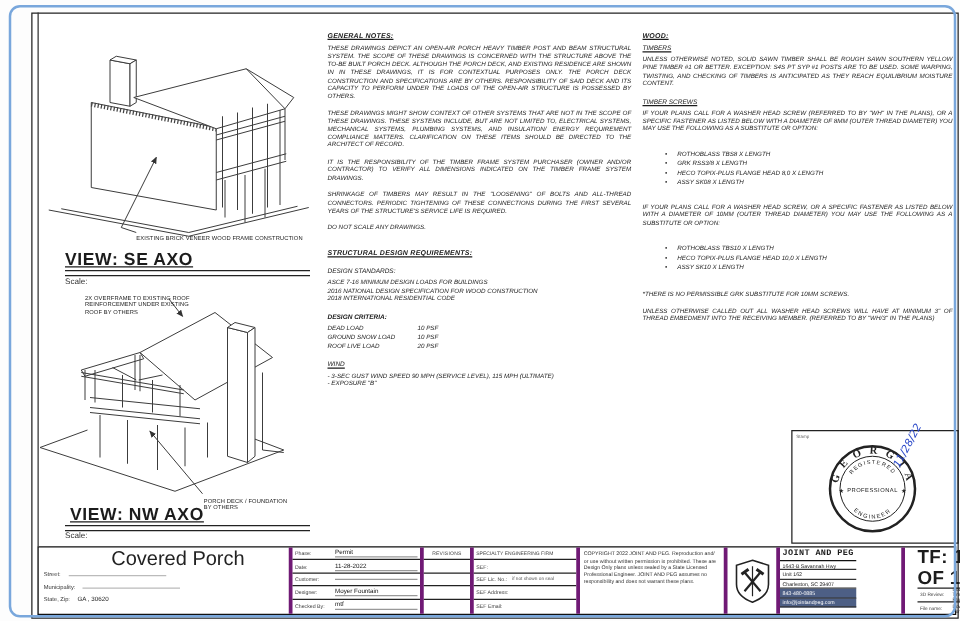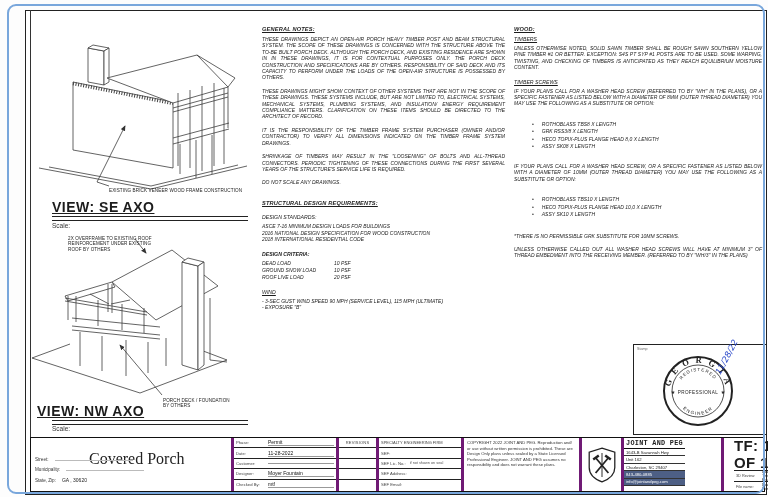--- a/index.html
+++ b/index.html
@@ -36,21 +36,21 @@
   
   .stamp-box{position:absolute;left:633px;top:344px;width:132px;height:89px;border:1px solid #222;}
   .stamp-label{position:absolute;left:3px;top:2px;font-size:3.6px;color:#666;}
   .stamp-date{position:absolute;left:722px;top:366px;font-size:8.5px;color:#2b49c9;
        font-style:italic;transform:rotate(-62deg);transform-origin:left bottom;font-family:"DejaVu Sans",sans-serif;}
 
   
   .tb{position:absolute;left:30px;top:437px;width:735px;height:55px;border:1.4px solid #111;box-sizing:border-box;background:#fff;}
   .cell{position:absolute;top:0;height:100%;border-left:3px solid #701a75;box-sizing:border-box;}
   .tb-left{left:0;width:200px;border-left:none;}
-  .proj-title{position:absolute;left:58px;top:1px;font-size:16px;color:#222;font-family:Liberation Serif, serif;margin-top:11px;}
+  .proj-title{position:absolute;left:58px;top:1px;font-size:16px;color:#222;font-family:Liberation Sans, sans-serif;}
   .addr-row{position:absolute;font-size:4.6px;color:#333;}
   .addr-row .av{display:inline-block;min-width:78px;border-bottom:.5px solid #bbb;margin-left:6px;font-size:5px;color:#222;}
   .tb-info{left:200px;width:105px;}
   .irow{height:10.4px;border-bottom:.8px solid #222;box-sizing:border-box;display:flex;align-items:center;padding:0 2px;}
   .irow:last-child{border-bottom:none;}
   .irow .lab{font-size:4.2px;color:#444;width:32px;flex:none;}
   .irow .val{font-size:5px;color:#111;border-bottom:.5px solid #999;flex:1;}
   .tb-rev{left:305px;width:40px;}
   .tb-rev .irow .lab{width:auto;margin:0 auto;font-size:4px;letter-spacing:.2px;}
   .tb-sef{left:345px;width:85px;}
@@ -152,21 +152,21 @@
 </svg>
 <div class="ann" style="left:68px;top:236px;width:110px">
   <div>2X OVERFRAME TO EXISTING ROOF</div>
   <div>REINFORCEMENT UNDER EXISTING</div>
   <div>ROOF BY OTHERS</div>
 </div>
 <div class="ann" style="left:163px;top:398px;width:90px">
   <div>PORCH DECK / FOUNDATION</div>
   <div>BY OTHERS</div>
 </div>
-<div class="view-title" style="left:37px;top:403px">VIEW:  NW AXO</div>
+<div class="view-title" style="left:56px;top:403px">VIEW:  NW AXO</div>
 <div class="dbl-rule" style="left:52px;top:420px;width:196px"></div>
 <div class="scale" style="left:52px;top:425px">Scale:</div>
 
 <div class="col" style="left:262px;top:26px;width:243px">
   <div class="h-u">GENERAL NOTES:</div>
   <div>
       <p class="note-p">THESE DRAWINGS DEPICT AN OPEN-AIR PORCH HEAVY TIMBER POST AND BEAM STRUCTURAL SYSTEM. THE SCOPE OF THESE DRAWINGS IS CONCERNED WITH THE STRUCTURE ABOVE THE TO-BE BUILT PORCH DECK.  ALTHOUGH THE PORCH DECK, AND EXISTING RESIDENCE ARE SHOWN IN IN THESE DRAWINGS, IT IS FOR CONTEXTUAL PURPOSES ONLY.  THE PORCH DECK CONSTRUCTION AND SPECIFICATIONS ARE BY OTHERS.  RESPONSIBILITY OF SAID DECK AND ITS CAPACITY TO PERFORM UNDER THE LOADS OF THE OPEN-AIR STRUCTURE IS POSSESSED BY OTHERS.</p>
       <p class="note-p">THESE DRAWINGS MIGHT SHOW CONTEXT OF OTHER SYSTEMS THAT ARE NOT IN THE SCOPE OF THESE DRAWINGS. THESE SYSTEMS INCLUDE, BUT ARE NOT LIMITED TO, ELECTRICAL SYSTEMS, MECHANICAL SYSTEMS, PLUMBING SYSTEMS, AND INSULATION/ ENERGY REQUIREMENT COMPLIANCE MATTERS. CLARIFICATION ON THESE ITEMS SHOULD BE DIRECTED TO THE ARCHITECT OF RECORD.</p>
       <p class="note-p">IT IS THE RESPONSIBILITY OF THE TIMBER FRAME SYSTEM PURCHASER (OWNER AND/OR CONTRACTOR) TO VERIFY ALL DIMENSIONS INDICATED ON THE TIMBER FRAME SYSTEM DRAWINGS.</p>
       <p class="note-p">SHRINKAGE OF TIMBERS MAY RESULT IN THE "LOOSENING" OF BOLTS AND ALL-THREAD CONNECTORS. PERIODIC TIGHTENING OF THESE CONNECTIONS DURING THE FIRST SEVERAL YEARS OF THE STRUCTURE'S SERVICE LIFE IS REQUIRED.</p>

